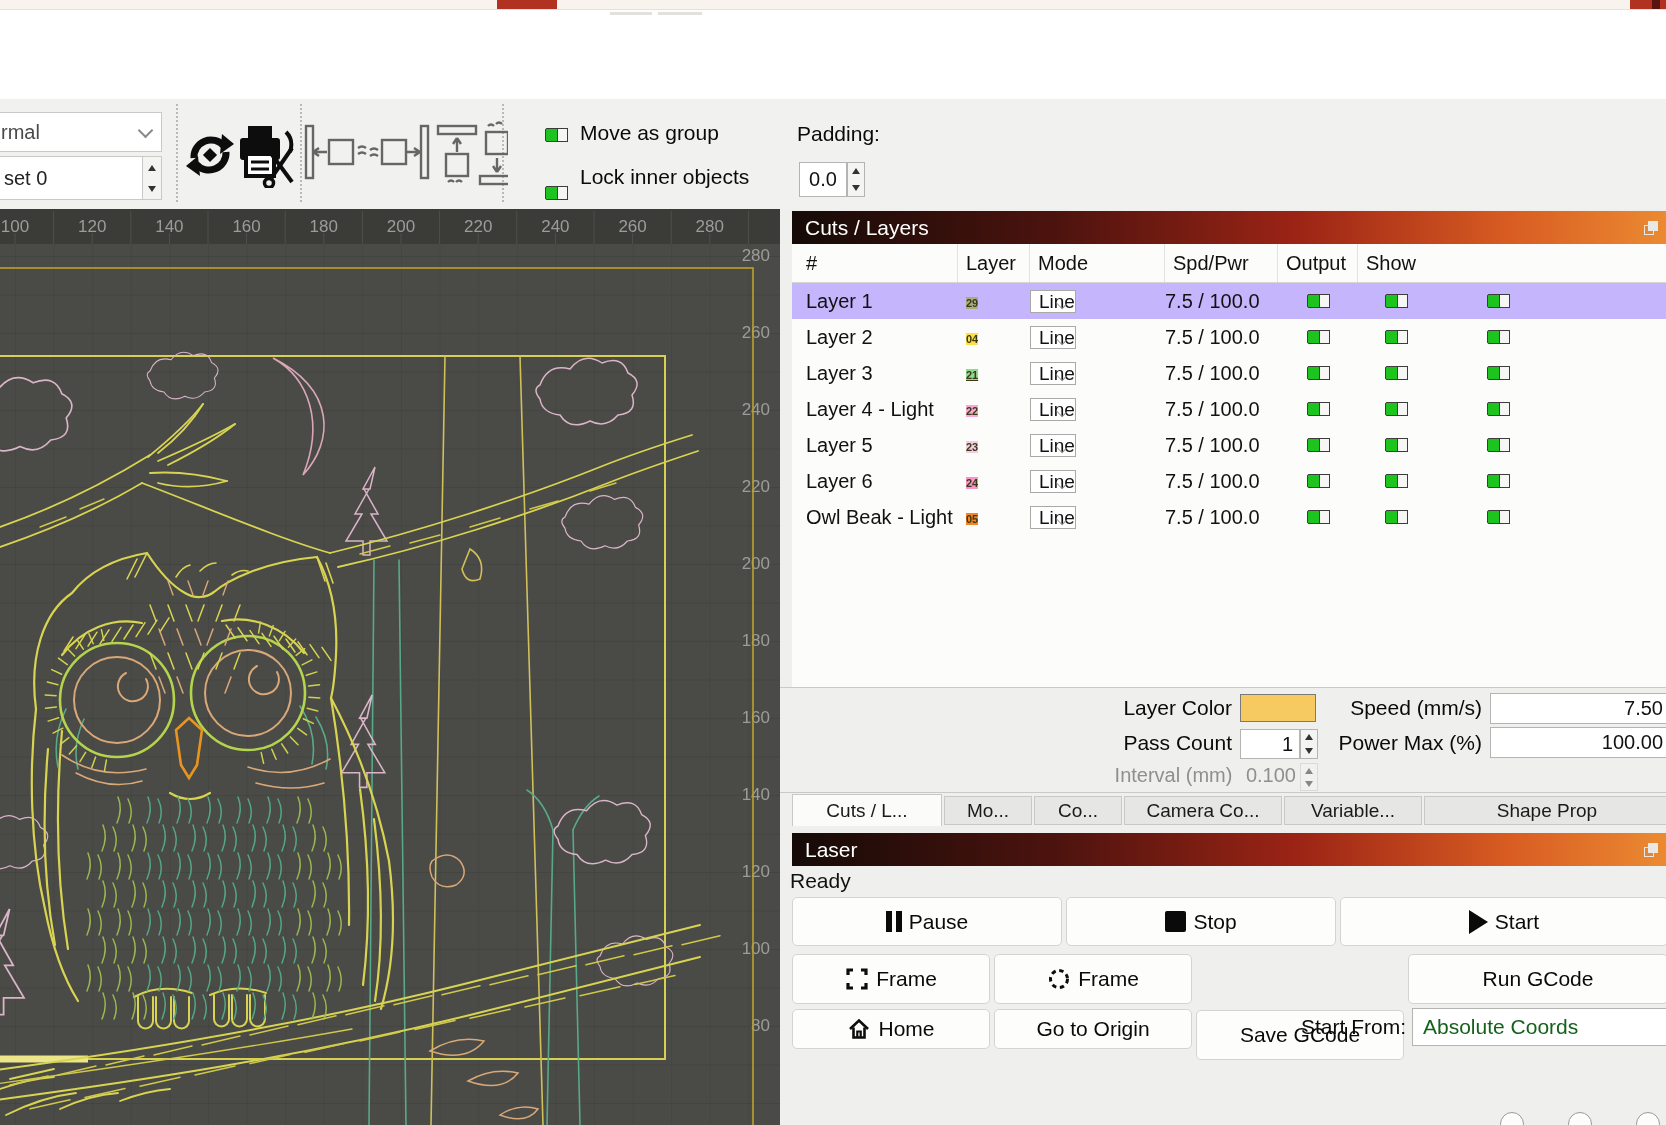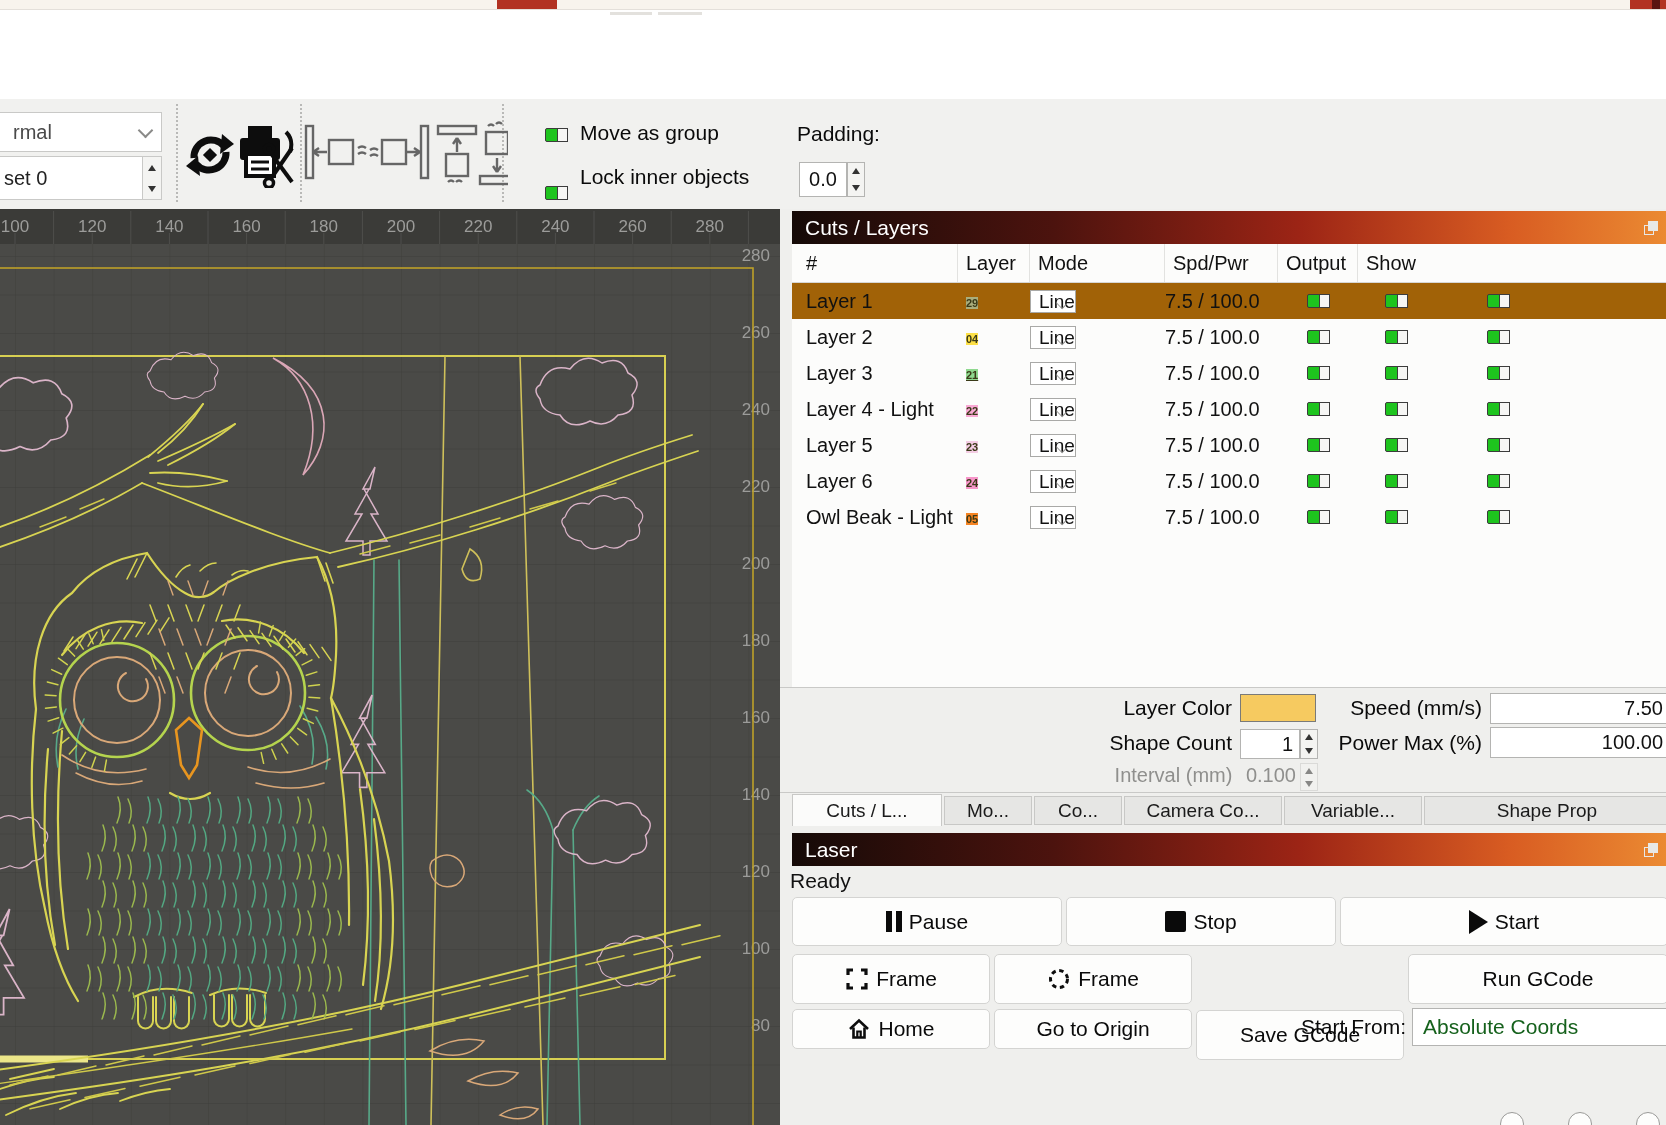--- a/index.html
+++ b/index.html
@@ -26,21 +26,21 @@
           color:#fff;font-size:21px;display:flex;align-items:center;padding-left:13px;box-sizing:border-box}
   .floatico{margin-left:auto;margin-right:8px;position:relative;width:14px;height:14px}
   .floatico i{position:absolute;border:1.5px solid #e8e8e6;width:8px;height:8px;background:transparent}
   .floatico i:first-child{left:0;bottom:0}.floatico i:last-child{right:0;top:0;background:#e8e8e6}
   .lgrid{display:grid;grid-template-columns:166px 72px 135px 113px 80px 77px 1fr;align-items:center}
   .thead{height:38px;background:#fcfcfb;border-bottom:1px solid #d6d6d4;font-size:20px}
   .thead span{padding-left:8px;border-right:1px solid #e2e2e0;height:38px;line-height:38px;box-sizing:border-box}
   .thead span:first-child{padding-left:14px}
   .thead span:last-child{border-right:none}
   .lrow{height:36px;font-size:20px;background:transparent}
-  .lrow.sel{background:#a16207}
+  .lrow.sel{background:#c4b5fd}
   .lname{padding-left:14px;white-space:nowrap;overflow:hidden}
   .chip{width:27px;height:20px;margin-left:8px;font-weight:bold;font-size:11px;line-height:20px;
         text-align:center;color:#3a3a18}
   .mode{width:127px;height:29px;background:#fff;border:1px solid #a9a9a7;box-sizing:border-box;
         font-size:19px;line-height:27px;padding-left:8px;position:relative}
   .mode::after{content:'';position:absolute;right:9px;top:8px;width:8px;height:8px;
         border-right:1.5px solid #8a8a88;border-bottom:1.5px solid #8a8a88;transform:rotate(45deg) scaleY(.8)}
   .togcell{display:flex}
   .label-r{font-size:21px;text-align:right;color:#0a0a0a}
   .field{background:#fff;border:1px solid #b4b4b2;box-sizing:border-box;font-size:20px;
@@ -65,21 +65,21 @@
   <div class="abs" style="left:497px;top:0;width:60px;height:9px;background:#b23222"></div>
   <div class="abs" style="left:1630px;top:0;width:36px;height:9px;background:#b23222"></div>
   <div class="abs" style="left:1652px;top:0;width:8px;height:9px;background:#5a1410"></div>
   <div class="abs" style="left:0;top:9px;width:1666px;height:90px;background:#ffffff;border-top:1px solid #e4e0da"></div>
   <div class="abs" style="left:610px;top:12px;width:42px;height:3px;background:#e3e1dd"></div>
   <div class="abs" style="left:658px;top:12px;width:44px;height:3px;background:#e3e1dd"></div>
 
   <div class="abs toolbar"></div>
 
   <div class="abs combo" style="left:-2px;top:112px;width:162px;height:38px">
-    <span style="padding-left:14px">rmal</span>
+    <span style="padding-left:2px">rmal</span>
     <span class="chev"></span>
   </div>
   <div class="abs combo" style="left:-2px;top:156px;width:162px;height:42px;color:#222">
     <span style="padding-left:5px">set 0</span>
     <span class="spinbtns" style="margin-left:auto">
       <div>
           <i class="aru"></i>
         </div>
         <div>
           <i class="ard"></i>
@@ -701,21 +701,21 @@
 
   <div class="abs" style="left:780px;top:687px;width:886px;height:1px;background:#c9c9c7"></div>
 
   <div class="abs label-r" style="left:1040px;top:696px;width:192px">Layer Color</div>
   <div class="abs" id="swatch" style="left: 1240px; top: 694px; width: 76px; height: 28px; border: 1px solid rgb(122, 122, 120); box-sizing: border-box; background: rgb(246, 202, 96);"></div>
   <div class="abs label-r" style="left:1330px;top:696px;width:152px">Speed (mm/s)</div>
   <div class="abs field" style="left:1490px;top:693px;width:178px;height:31px;justify-content:flex-end;padding-right:4px">
     <span>7.50</span>
   </div>
 
-  <div class="abs label-r" style="left:1040px;top:731px;width:192px">Shape Count</div>
+  <div class="abs label-r" style="left:1040px;top:731px;width:192px">Pass Count</div>
   <div class="abs field" style="left:1240px;top:729px;width:60px;height:30px;justify-content:flex-end;padding-right:6px">
     <span>1</span>
   </div>
   <div class="abs spinbtns" style="left:1300px;top:729px;height:30px;border:1px solid #b4b4b2;box-sizing:border-box">
     <div>
         <i class="aru"></i>
       </div>
       <div>
         <i class="ard"></i>
       </div>

